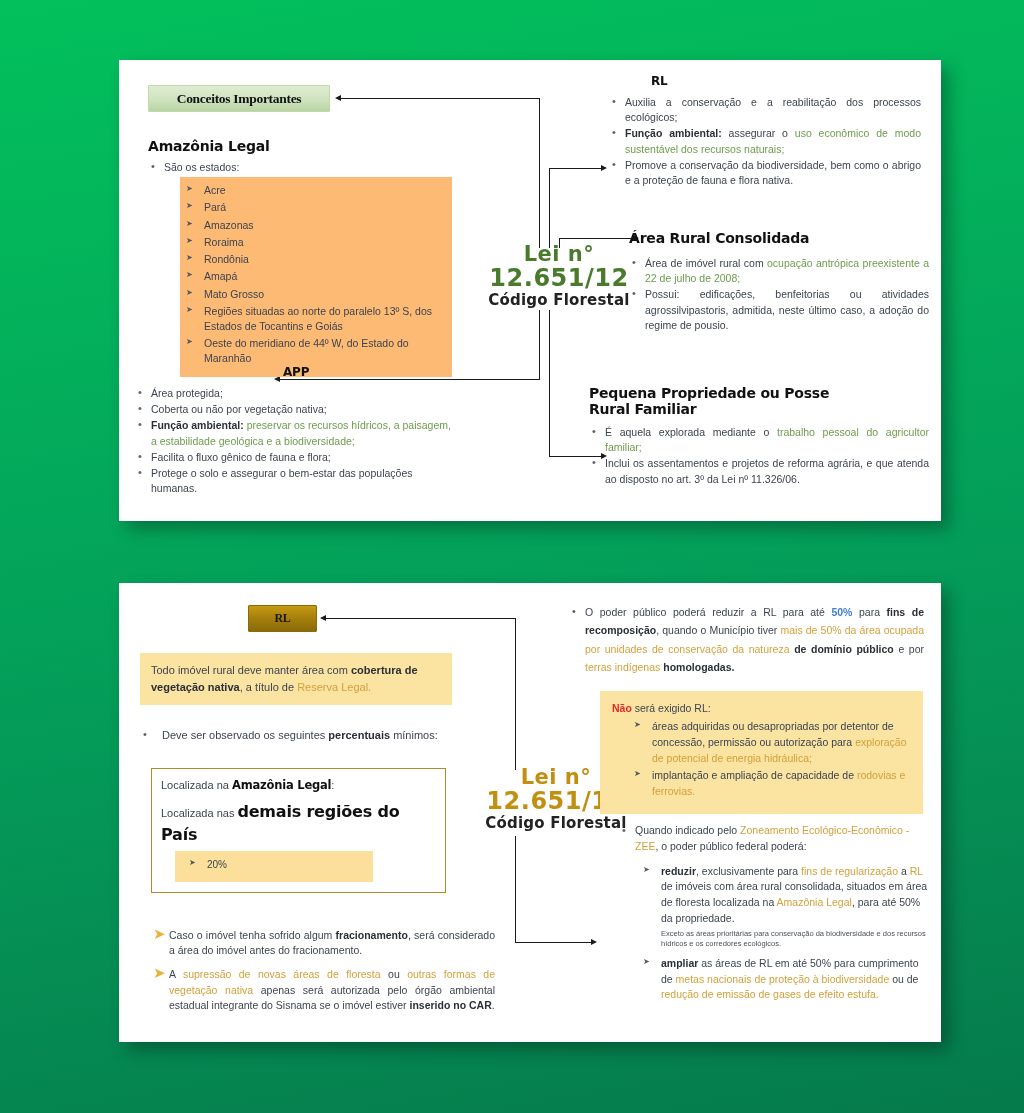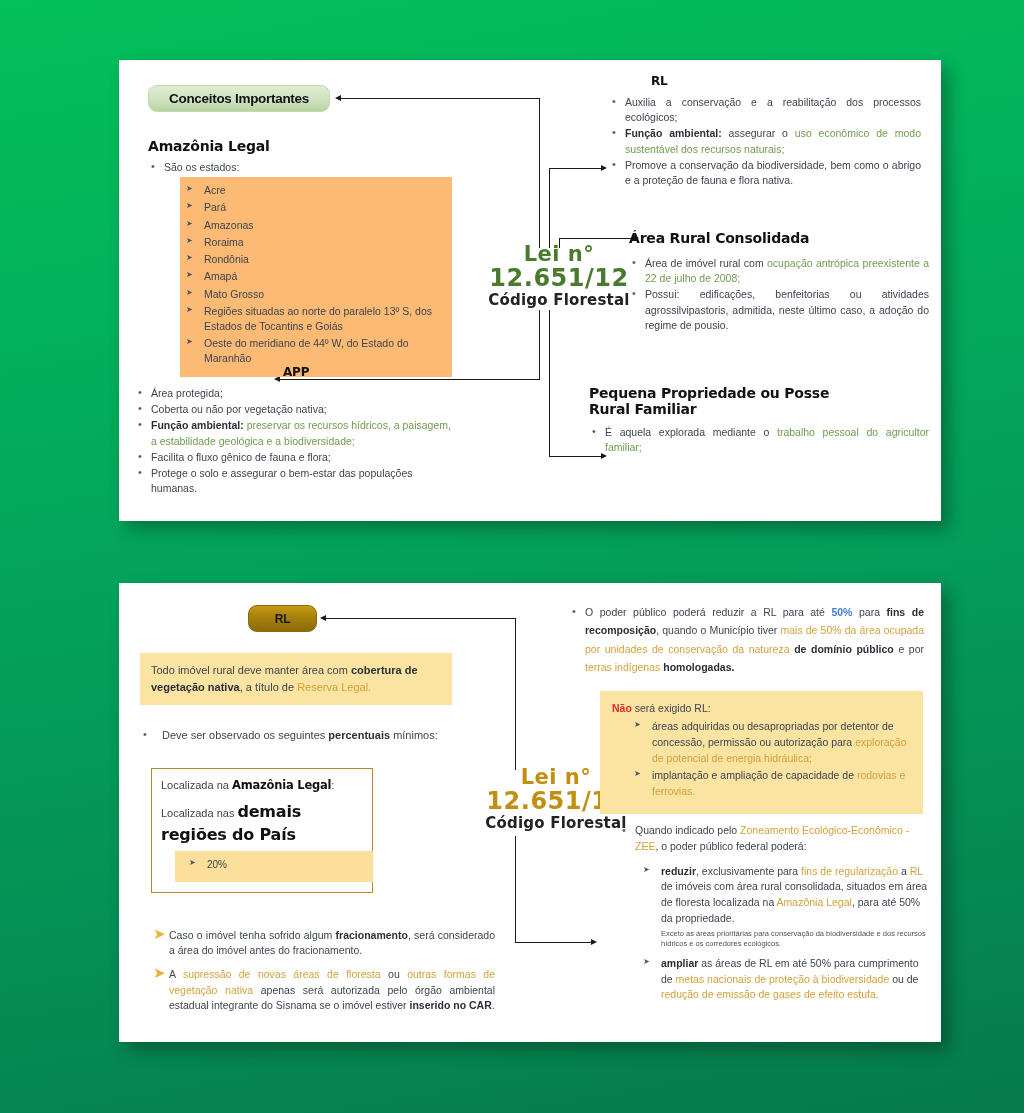--- a/index.html
+++ b/index.html
@@ -13,22 +13,22 @@
   .slide {
     position:absolute; background:#fff;
     box-shadow: 8px 8px 16px rgba(0,0,0,0.30);
   }
   #slide1 { left:119px; top:60px; width:822px; height:461px; }
   #slide2 { left:119px; top:583px; width:822px; height:459px; }
 
   
   .badge {
     position:absolute; display:flex; align-items:center; justify-content:center;
-    font-weight:bold; color:#111; border-radius:9px;
-    font-family:Liberation Sans, sans-serif; letter-spacing:-0.3px;
+    font-weight:bold; color:#111; border-radius:1px;
+    font-family:Liberation Serif, serif; letter-spacing:-0.3px;
   }
   #badge-conceitos {
     left:29px; top:25px; width:182px; height:27px; font-size:13.5px;
     background: linear-gradient(180deg,#dfecd2 0%, #cfe3bf 55%, #b9d4a4 100%);
     border:1px solid #c2d9ac;
   }
   #badge-rl {
     left:129px; top:22px; width:69px; height:27px; font-size:12px;
     background: linear-gradient(180deg,#c69a13 0%, #a8810c 45%, #8a6a0a 100%);
     border:1px solid #8a6a0a; color:#1a1a1a;
@@ -170,20 +170,21 @@
       <li>Área de imóvel rural com <span class="g">ocupação antrópica preexistente a 22 de julho de 2008;</span></li>
       <li>Possui: edificações, benfeitorias ou atividades agrossilvipastoris, admitida, neste último caso, a adoção do regime de pousio.</li>
     </ul>
   </div>
 
   <div style="position:absolute; left:470px; top:325px; width:340px;">
     <div class="h-ser">Pequena Propriedade ou Posse</div>
     <div class="h-ser">Rural Familiar</div>
     <ul class="bl txt just" style="margin-top:8px;">
       <li>É aquela explorada mediante o <span class="g">trabalho pessoal do agricultor familiar;</span></li>
+      <li> Inclui os assentamentos e projetos de reforma agrária, e que atenda ao disposto no art. 3º da Lei nº 11.326/06.</li>
     </ul>
   </div>
 </div>
 
 <div class="slide" id="slide2">
 
   <div class="badge" id="badge-rl">
     <span>RL</span>
   </div>
 
@@ -204,21 +205,21 @@
   <div class="hl-yellow" style="position:absolute; left:21px; top:70px; width:312px; padding:9px 11px;">
     <div class="txt" style="font-size:11px; line-height:1.55;">Todo imóvel rural deve manter área com <span class="b">cobertura de vegetação nativa</span>, a título de <span class="y">Reserva Legal.</span></div>
   </div>
 
   <div style="position:absolute; left:21px; top:145px; width:320px;">
     <ul class="bl txt just" style="font-size:11px;">
       <li style="padding-left:22px;">Deve ser observado os seguintes <span class="b">percentuais</span> mínimos:</li>
     </ul>
   </div>
 
-  <div class="boxline" style="position:absolute; left:32px; top:185px; width:222px; padding:8px 9px 10px 9px;">
+  <div class="boxline" style="position:absolute; left:32px; top:185px; width:295px; padding:8px 9px 10px 9px;">
     <div class="txt" style="font-size:11px; margin-bottom:5px;">Localizada na <span class="h-ser" style="font-size:11.5px;">Amazônia Legal</span>:</div>
     <div class="txt" style="font-size:11px; margin-top:6px; margin-bottom:5px;">Localizada nas <span class="h-ser" style="font-size:16px;">demais regiões do País</span></div>
     <div class="hl-yellow2" style="padding:5px 6px 6px 14px; width:198px; margin-left:14px;">
       <ul class="ar txt" style="font-size:10px; line-height:1.8;">
         <li>20%</li>
       </ul>
     </div>
   </div>
 
   <div style="position:absolute; left:36px; top:345px; width:340px;">

